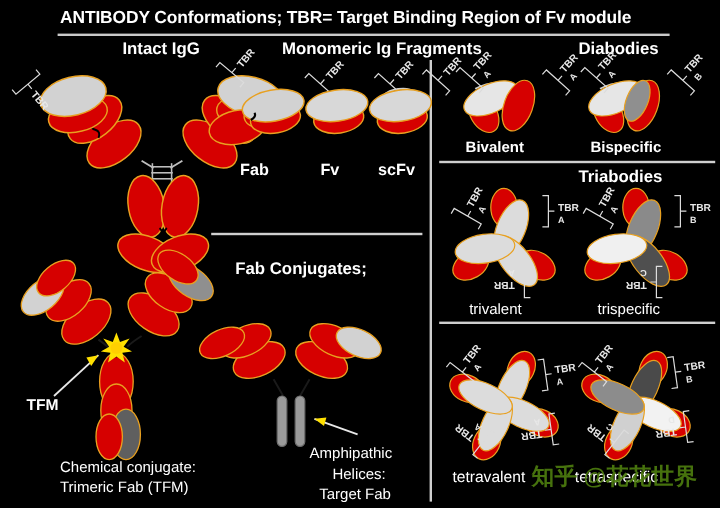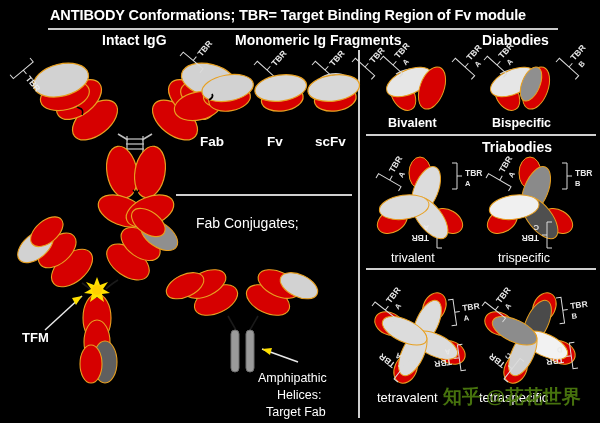--- a/index.html
+++ b/index.html
@@ -2,21 +2,21 @@
 <html><head>
 <meta charset="utf-8">
 <style>
   html,body{margin:0;padding:0;background:#000;}
   body{width:600px;height:423px;overflow:hidden;font-family:"Liberation Sans",sans-serif;}
   #stage{position:relative;width:600px;height:341px;background:#000;}
   .t{position:absolute;color:#fff;white-space:nowrap;line-height:1.05;}
   .title{font-size:14.5px;font-weight:bold;letter-spacing:-.1px;}
   .titleRule{position:absolute;background:#c9c9c9;height:2px;}
   .sec{font-size:14px;font-weight:bold;padding-left:45px;}
-  .sub{font-size:13px;font-weight:normal;}
+  .sub{font-size:13px;font-weight:bold;}
   .capn{font-size:12.5px;}
   .divH{position:absolute;background:#cfcfcf;height:1.6px;}
   .divV{position:absolute;background:#cfcfcf;width:1.6px;}
   .wm{position:absolute;color:#4d7c0f;font-size:19px;font-weight:bold;opacity:.92;}
   svg{position:absolute;left:0;top:0;overflow:visible;}
   .tbr{font-size:8.5px;font-weight:bold;fill:#e8e8e8;font-family:"Liberation Sans",sans-serif;}
   .tbrs{font-size:7.5px;font-weight:bold;fill:#e8e8e8;font-family:"Liberation Sans",sans-serif;}
   .brk{stroke:#dcdcdc;stroke-width:1;fill:none;}
 </style>
 </head>
@@ -392,19 +392,21 @@
       <path d="M228,316 L236,330 M258,316 L250,330" stroke="#1a1a1a" stroke-width="1.6" fill="none"></path>
       <rect x="231" y="330" width="8" height="42" rx="4" fill="#9a9a9a" stroke="#6e6e6e" stroke-width="1"></rect>
       <rect x="246" y="330" width="8" height="42" rx="4" fill="#9a9a9a" stroke="#6e6e6e" stroke-width="1"></rect>
       <path d="M298,362 L262,349" stroke="#e8e8e8" stroke-width="1.5" fill="none"></path>
       <path d="M262,349 L272,348 L270,355 Z" fill="#ffe000"></path>
     </g>
   </svg>
 
   <div class="t sub" style="left:196px;top:216px;font-size:14px;">Fab Conjugates;</div>
 
+  <div class="t capn" style="left:50px;top:383px;">Chemical conjugate:</div>
+  <div class="t capn" style="left:50px;top:400px;">Trimeric Fab (TFM)</div>
 
   <div class="t capn" style="left:258px;top:372px;">Amphipathic</div>
   <div class="t capn" style="left:277px;top:389px;">Helices:</div>
   <div class="t capn" style="left:266px;top:406px;">Target Fab</div>
 
   <div class="wm" style="left:443px;top:384px;">知乎 @花花世界</div>
 </div>
 
 </body></html>

